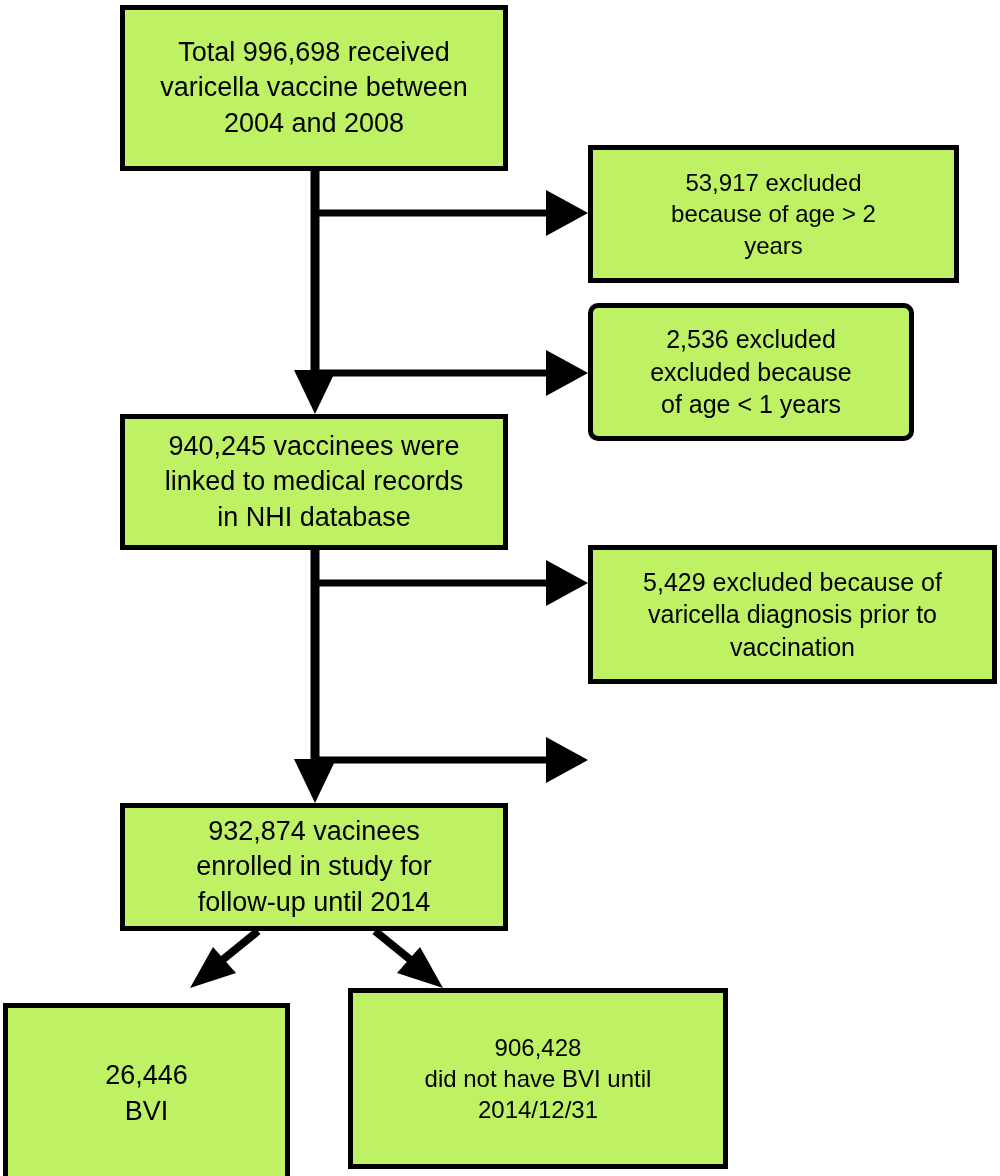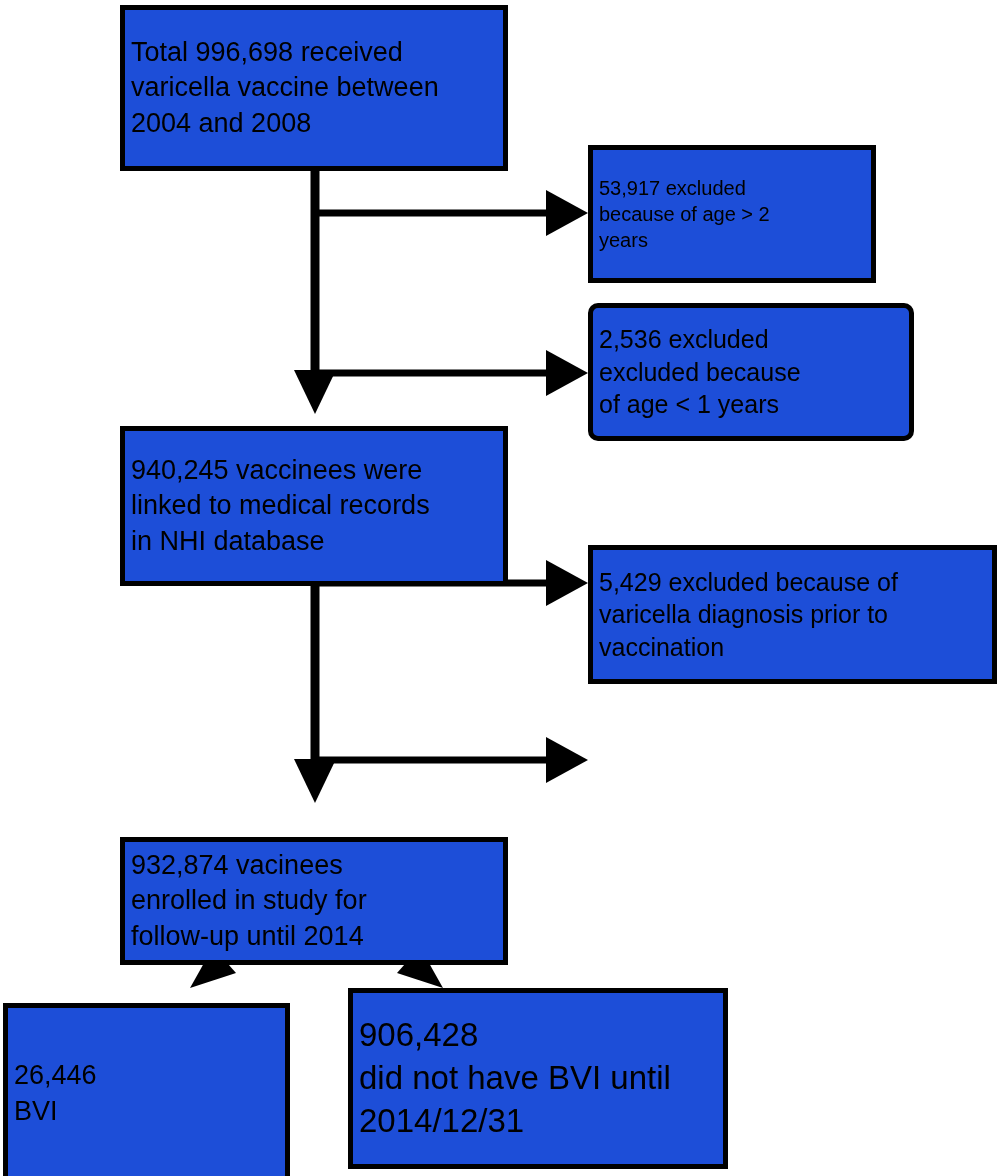--- a/index.html
+++ b/index.html
@@ -22,51 +22,52 @@
     position: absolute;
     left: 0;
     top: 0;
     width: 1000px;
     height: 1176px;
     pointer-events: none;
   }
   .node {
     position: absolute;
     box-sizing: border-box;
-    background: #1d4ed8;
+    background: #bef264;
     border: 5px solid #000000;
     display: flex;
     align-items: center;
     justify-content: center;
+    text-align: center;
     color: #000000;
     z-index: 2;
   }
   .node .node-text {
     display: block;
     width: 100%;
     line-height: 1.30;
     white-space: pre-line;
     padding: 0 6px;
     box-sizing: border-box;
   }
 
   
   #node-total      { left: 120px; top: 5px;   width: 388px; height: 166px; font-size: 27px; }
-  #node-linked     { left: 120px; top: 414px; width: 388px; height: 160px; font-size: 27px; margin-top: 12px; }
-  #node-enrolled   { left: 120px; top: 803px; width: 388px; height: 128px; font-size: 27px; margin-top: 34px; }
+  #node-linked     { left: 120px; top: 414px; width: 388px; height: 136px; font-size: 27px; }
+  #node-enrolled   { left: 120px; top: 803px; width: 388px; height: 128px; font-size: 27px; }
 
   
-  #node-excl-age2  { left: 588px; top: 145px; width: 288px; height: 138px; font-size: 20px; }
+  #node-excl-age2  { left: 588px; top: 145px; width: 371px; height: 138px; font-size: 24px; }
   #node-excl-age1  { left: 588px; top: 303px; width: 326px; height: 138px; font-size: 25px; border-radius: 10px; }
   #node-excl-prior { left: 588px; top: 545px; width: 409px; height: 139px; font-size: 25px; }
   #node-excl-42d   { left: 588px; top: 682px; width: 409px; height: 166px; font-size: 25px; }
 
   
   #node-bvi        { left: 3px;   top: 988px; width: 287px; height: 181px; font-size: 27px; margin-top: 15px; }
-  #node-no-bvi     { left: 348px; top: 988px; width: 380px; height: 181px; font-size: 33px; }
+  #node-no-bvi     { left: 348px; top: 988px; width: 380px; height: 181px; font-size: 24px; }
 </style>
 </head>
 <body>
 
 <div id="flowchart">
 
   <svg id="edge-layer" viewBox="0 0 1000 1176" width="1000" height="1176" xmlns="http://www.w3.org/2000/svg">
 
     <g>
       <line x1="315" y1="171" x2="315" y2="392" stroke="#000000" stroke-width="9"></line>

